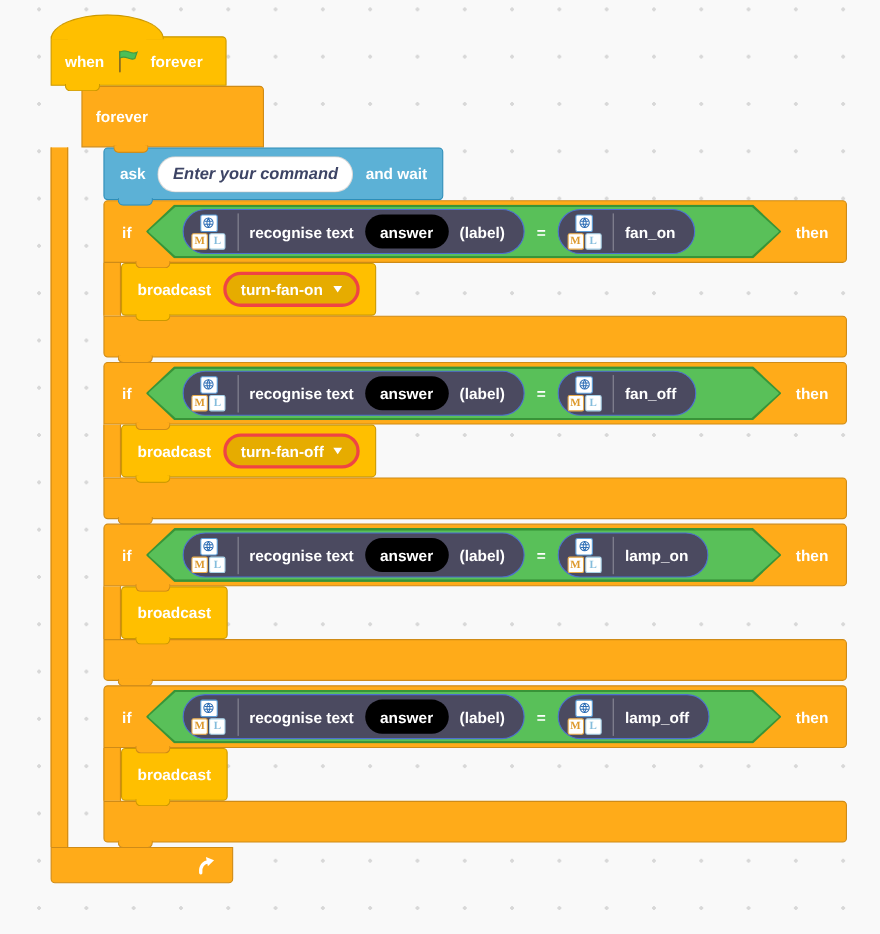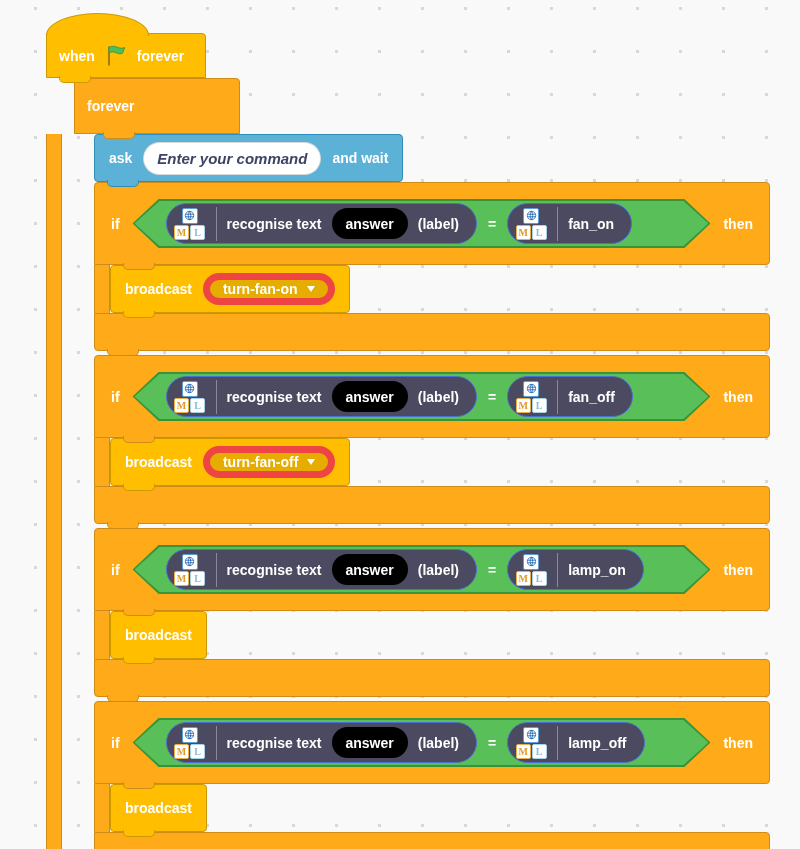--- a/index.html
+++ b/index.html
@@ -70,21 +70,21 @@
   }
   .text-input{
     height:33px; background:#fff; border:1px solid rgba(0,0,0,0.15);
     border-radius:17px; display:flex; align-items:center; padding:0 13px;
     color:#3d4465; font-size:15px; font-weight:600; white-space:nowrap;font-style:italic;
   }
 
   
   .if-block{ width:max-content; }
   .if-header{
-    position:relative; min-width:676px; height:83px;
+    position:relative; min-width:676px; height:57px;
     background:#FFAB19; border:1px solid #CF8B17; border-radius:4px 4px 4px 0;
     display:flex; align-items:center; gap:13px; padding:0 16px;
   }
   .if-header::after{
     content:""; position:absolute; left:28px; bottom:-6px; width:30px; height:6px;
     background:#FFAB19; border:1px solid #CF8B17; border-top:none;
     border-radius:0 0 5px 5px; z-index:3;
   }
   .if-body{ display:flex; width:max-content; }
   .if-footer{
@@ -138,21 +138,21 @@
     position:relative; height:48px; width:max-content;
     background:#FFBF00; border:1px solid #CC9900; border-radius:4px;
     display:flex; align-items:center; gap:11px; padding:0 14px;
   }
   .bc-block::after{
     content:""; position:absolute; left:12px; bottom:-6px; width:30px; height:6px;
     background:#FFBF00; border:1px solid #CC9900; border-top:none;
     border-radius:0 0 5px 5px; z-index:3;
   }
   .dropdown{
-    height:32px; background:#E6AC00; border:7px solid #ef4444; border-radius:16px;
+    height:32px; background:#E6AC00; border:3px solid #ef4444; border-radius:16px;
     display:flex; align-items:center; gap:9px; padding:0 13px;
   }
   .caret{ width:0; height:0; border-left:4.5px solid transparent;
           border-right:4.5px solid transparent; border-top:6px solid #fff; }
 </style>
 </head>
 <body>
 
 <div id="canvas">
   <div class="script">

